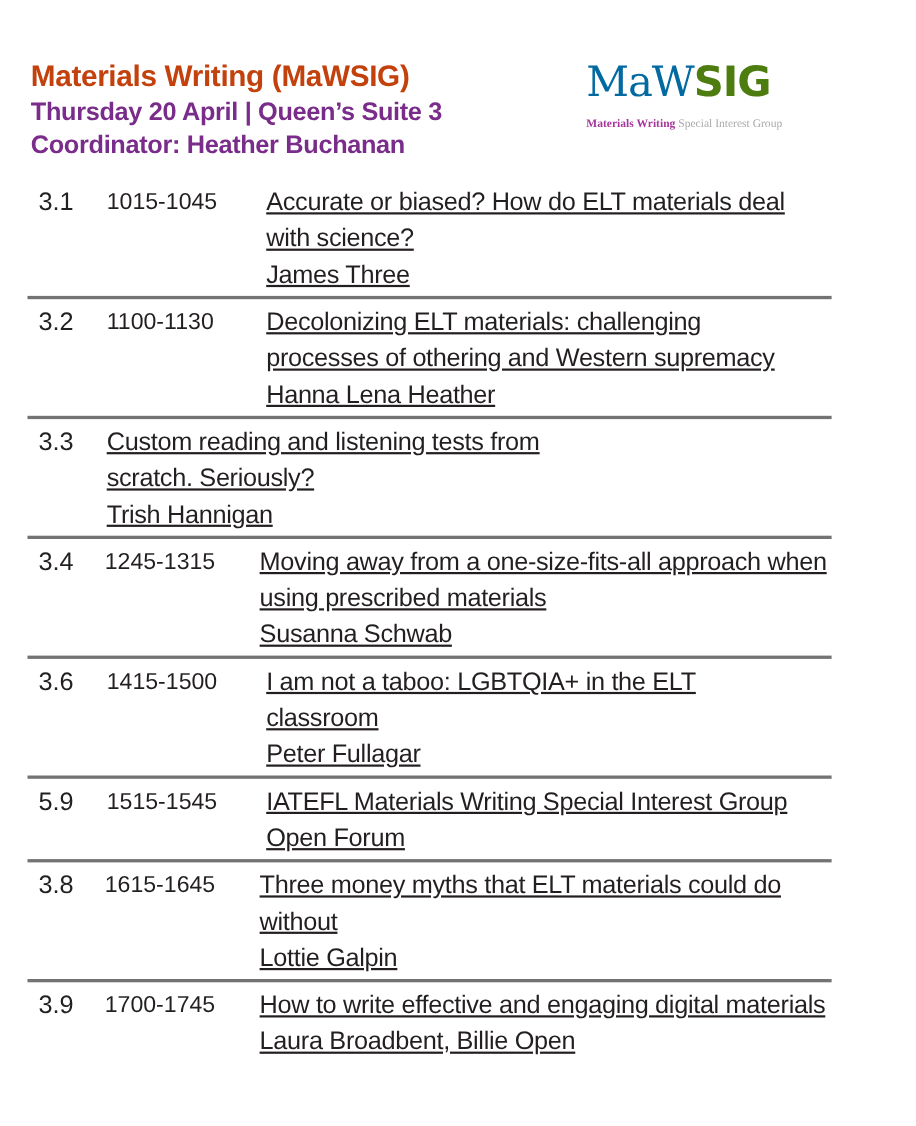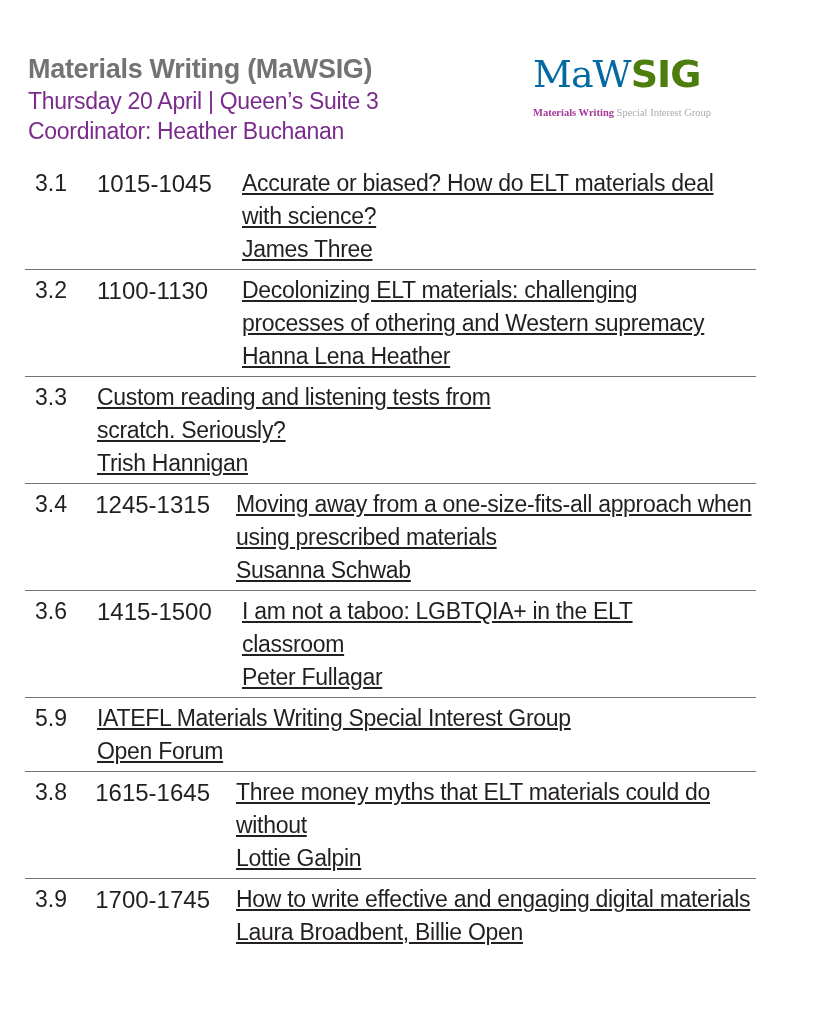--- a/index.html
+++ b/index.html
@@ -1,32 +1,32 @@
 <!DOCTYPE html>
 <html><head>
 <meta charset="utf-8">
 <style>
   html, body { margin: 0; padding: 0; background: #ffffff; }
   body { width: 833px; height: 1024px; position: relative; overflow: hidden;
          font-family: "Liberation Sans", "DejaVu Sans", sans-serif; color: #231f20; }
   .header { position: absolute; left: 28px; top: 52px; }
-  .title { font-size: 27px; font-weight: bold; color: #737373; line-height: 34px; letter-spacing: -0.3px; }
-  .sub { font-size: 23px; color: #7a2c8a; line-height: 30px; letter-spacing: -0.3px; }
+  .title { font-size: 27px; font-weight: bold; color: #c2410c; line-height: 34px; letter-spacing: -0.3px; }
+  .sub { font-size: 23px; color: #7a2c8a; line-height: 30px; letter-spacing: -0.3px; font-weight: bold; }
   .logo { position: absolute; left: 533px; top: 54px; width: 230px; }
   .logo-main { font-family: "DejaVu Serif", "Liberation Serif", serif; font-size: 38px; line-height: 40px; letter-spacing: -1px; }
   .logo-maw { color: #0369a1; }
   .logo-sig { color: #4d7c0f; font-family: "DejaVu Sans", sans-serif; font-weight: bold; }
   .logo-tag { font-family: "Liberation Serif", serif; font-size: 10.5px; margin-top: 13px; white-space: nowrap; }
   .logo-tag .p { color: #a5369a; font-weight: bold; }
   .logo-tag .g { color: #aaaaaa; }
   .table { position: absolute; left: 25px; top: 167px; width: 731px; }
-  .row { display: flex; padding: 0 0 3px 0; border-bottom: 1px solid #737373; margin-bottom: 4px; }
+  .row { display: flex; padding: 0 0 3px 0; border-bottom: 3px solid #737373; margin-bottom: 4px; }
   .row:last-child { border-bottom: none; }
   .num { width: 62px; padding-left: 10px; font-size: 23px; line-height: 33px; }
-  .time { width: 145px; font-size: 24px; line-height: 33px; }
+  .time { width: 145px; font-size: 21px; line-height: 33px; }
   .body { flex: 1; font-size: 23px; line-height: 33px; letter-spacing: -0.3px; text-decoration: underline; }
   .speaker { display: block; }
 </style>
 </head>
 <body>
 
 <div class="header">
   <div class="title">Materials Writing (MaWSIG)</div>
   <div class="sub">Thursday 20 April | Queen’s Suite 3</div>
   <div class="sub">Coordinator: Heather Buchanan</div>
@@ -72,20 +72,21 @@
   <div class="row">
     <div class="num">3.6</div>
     <div class="time">1415-1500</div>
     <div class="body">
         <span style="display:block;width:440px">I am not a taboo: LGBTQIA+ in the ELT classroom</span>
         <span class="speaker">Peter Fullagar</span>
       </div>
   </div>
   <div class="row">
     <div class="num">5.9</div>
+    <div class="time">1515-1545</div>
     <div class="body">
         <span style="display:block;width:490px">IATEFL Materials Writing Special Interest Group Open Forum</span>
       </div>
   </div>
   <div class="row">
     <div class="num">3.8</div>
     <div class="time">1615-1645</div>
     <div class="body">
         <span style="display:block;width:520px">Three money myths that ELT materials could do without</span>
         <span class="speaker">Lottie Galpin</span>

